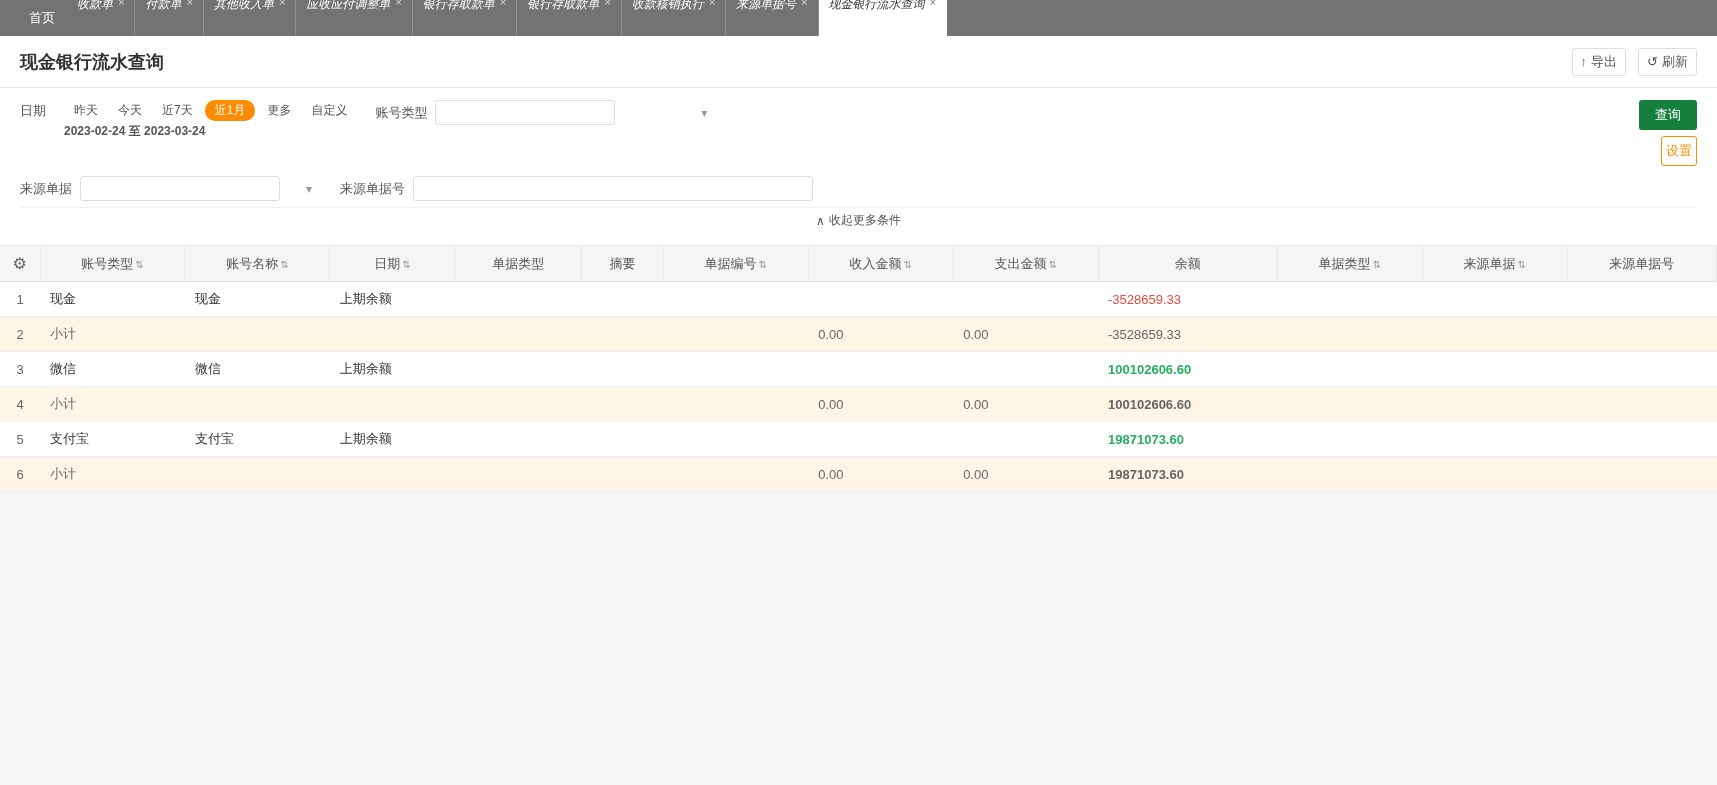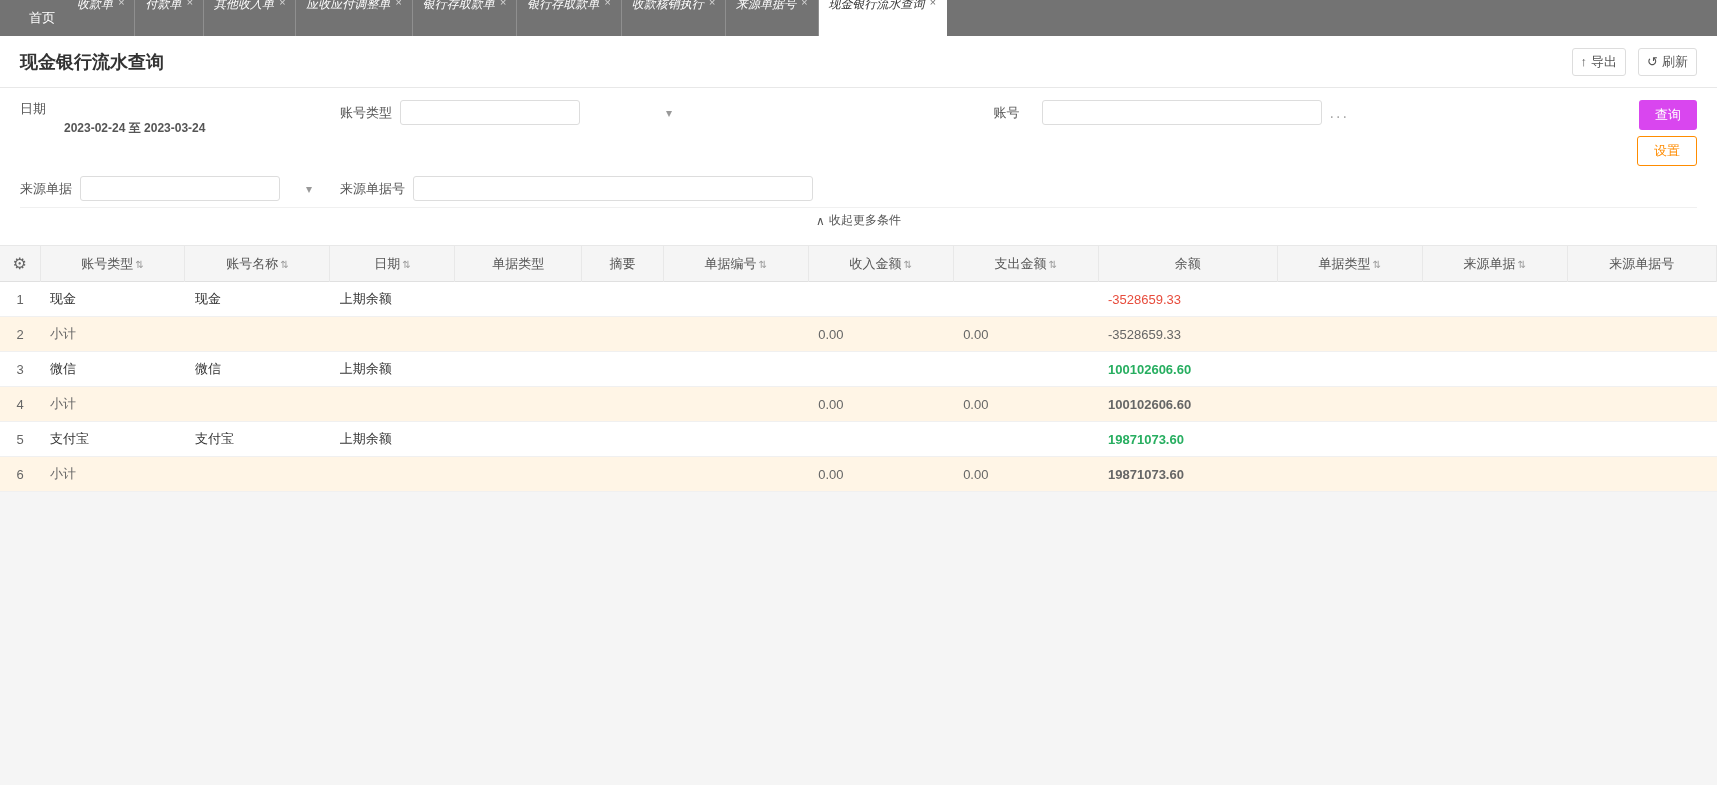--- a/index.html
+++ b/index.html
@@ -146,35 +146,35 @@
       color: #333;
       min-width: 200px;
     }
     .filter-ellipsis {
       color: #aaa;
       cursor: pointer;
       font-size: 16px;
       letter-spacing: 2px;
     }
     .btn-query {
-      background: #d946ef;
+      background: #15803d;
       color: #fff;
       border: none;
       border-radius: 3px;
       padding: 6px 16px;
       font-size: 13px;
       cursor: pointer;
       white-space: nowrap;
     }
     .btn-settings {
       background: #fff;
       color: #ff8c00;
       border: 1px solid #ff8c00;
       border-radius: 3px;
-      padding: 5px 16px;
+      padding: 5px 4px;
       font-size: 13px;
       cursor: pointer;
       white-space: nowrap;
     }
     .collapse-bar {
       display: flex;
       justify-content: center;
       align-items: center;
       padding: 4px 0;
       cursor: pointer;
@@ -307,38 +307,41 @@
   </div>
 </div>
 
 <div class="filter-section">
 
   <div style="display:flex; align-items:flex-start; width:100%; margin-bottom:10px;">
 
     <div style="display:flex; flex-direction:column; min-width:300px;">
       <div style="display:flex; align-items:center; gap:6px;">
         <span class="filter-label">日期</span>
+        <div class="date-options">
+          <span class="date-opt">昨天</span>
+          <span class="date-opt">今天</span>
+          <span class="date-opt">近7天</span>
+          <span class="date-opt active">近1月</span>
+          <span class="date-opt">更多</span>
+          <span class="date-opt">自定义</span>
+        </div>
       </div>
       <div class="date-range" style="margin-left:44px; margin-top:2px;font-weight:bold;">2023-02-24 至 2023-03-24</div>
     </div>
 
     <div style="display:flex; align-items:center; gap:8px; flex:1; padding:0 20px;">
       <span class="filter-label">账号类型</span>
       <div class="select-wrapper" style="flex:1; max-width:280px;">
         <select class="filter-select">
           <option value=""></option>
         </select>
       </div>
     </div>
 
-    <div style="display:flex; align-items:center; gap:8px; flex:1; padding:0 20px;">
-      <span class="filter-label">账号</span>
-      <input class="filter-input" type="text" style="flex: 1 1 0%; max-width: 280px;">
-      <span class="filter-ellipsis">...</span>
-    </div>
 
     <div style="display:flex; flex-direction:column; gap:6px; align-items:flex-end; padding-left:10px;">
       <button class="btn-query">查询</button>
       <button class="btn-settings">设置</button>
     </div>
   </div>
 
   <div style="display:flex; align-items:center; width:100%; margin-bottom:6px;">
     <div style="display:flex; align-items:center; gap:8px; min-width:300px;">
       <span class="filter-label">来源单据</span>

